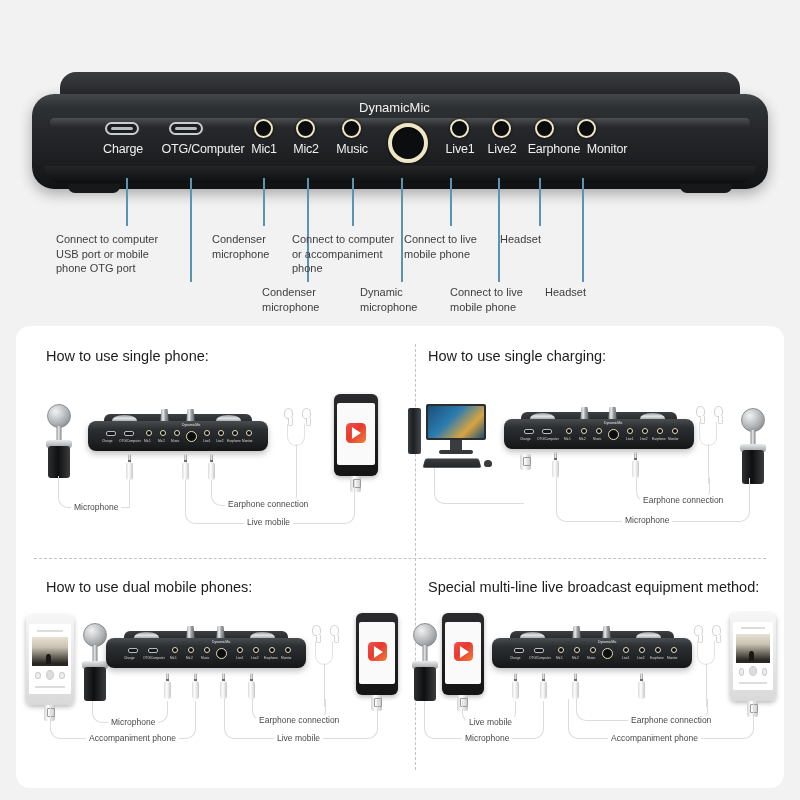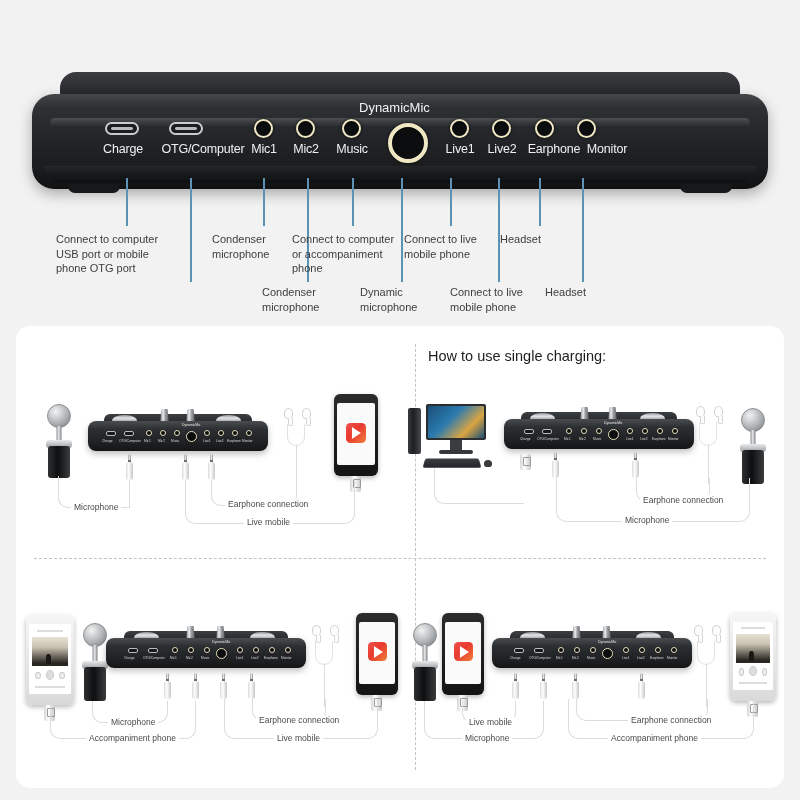--- a/index.html
+++ b/index.html
@@ -322,20 +322,21 @@
     <div class="callout" style="left:450px; top:285px; width:98px;">Connect to live
 mobile phone</div>
     <div class="callout" style="left:545px; top:285px; width:76px;">Headset</div>
   </div>
 
   <div id="card">
     <div class="vdiv"></div>
     <div class="hdiv"></div>
 
     <div class="panel p1">
+      <div class="panel-title">How to use single phone:</div>
 
       <div class="condmic" style="left:26px; top:78px; width:34px; height:72px;">
         <div class="cm-head" style="width:24px; height:24px;"></div>
         <div class="cm-neck" style="top:22px; width:5px; height:16px;"></div>
         <div class="cm-ring" style="top:36px; width:26px; height:8px;"></div>
         <div class="cm-body" style="top:42px; width:22px; height:32px;"></div>
       </div>
 
       <div class="mini-device" style="left:72px; top:86px; width:180px; height:42px;">
         <div class="mini-top"></div>
@@ -489,20 +490,21 @@
       <div class="cable" style="left:236px; top:152px; width:74px; height:24px;
            border-width:0 1.5px 1.5px 1.5px; border-radius:0 0 10px 10px;"></div>
       <div class="cable-lbl" style="left:240px; top:169px;">Earphone connection</div>
 
       <div class="cable" style="left:156px; top:152px; width:194px; height:44px;
            border-width:0 1.5px 1.5px 1.5px; border-radius:0 0 10px 10px;"></div>
       <div class="cable-lbl" style="left:222px; top:189px;">Microphone</div>
     </div>
 
     <div class="panel p3">
+      <div class="panel-title">How to use dual mobile phones:</div>
 
       <div class="phone white" style="left:10px; top:58px; width:48px; height:90px;">
         <div class="screen">
           <div class="music-ui">
             <div class="music-bar" style="left:20%; top:8%; width:60%;"></div>
             <div class="music-art"></div>
             <div class="music-btn" style="left:14%; top:68%; width:14%; height:0; padding-bottom:14%;"></div>
             <div class="music-btn" style="left:40%; top:65%; width:20%; height:0; padding-bottom:20%; background:#ddd;"></div>
             <div class="music-btn" style="left:72%; top:68%; width:14%; height:0; padding-bottom:14%;"></div>
             <div class="music-bar" style="left:14%; top:88%; width:72%;"></div>
@@ -594,20 +596,21 @@
       <div class="cable" style="left:236px; top:142px; width:74px; height:22px;
            border-width:0 1.5px 1.5px 1.5px; border-radius:0 0 10px 10px;"></div>
       <div class="cable-lbl" style="left:240px; top:158px;">Earphone connection</div>
 
       <div class="cable" style="left:208px; top:142px; width:154px; height:40px;
            border-width:0 1.5px 1.5px 1.5px; border-radius:0 0 10px 10px;"></div>
       <div class="cable-lbl" style="left:258px; top:176px;">Live mobile</div>
     </div>
 
     <div class="panel p4">
+      <div class="panel-title">Special multi-line live broadcast equipment method:</div>
 
       <div class="condmic" style="left:8px; top:66px; width:34px; height:78px;">
         <div class="cm-head" style="width:24px; height:24px;"></div>
         <div class="cm-neck" style="top:22px; width:5px; height:18px;"></div>
         <div class="cm-ring" style="top:38px; width:26px; height:8px;"></div>
         <div class="cm-body" style="top:44px; width:22px; height:34px;"></div>
       </div>
 
       <div class="phone" style="left:42px; top:56px; width:42px; height:82px;">
         <div class="screen">

